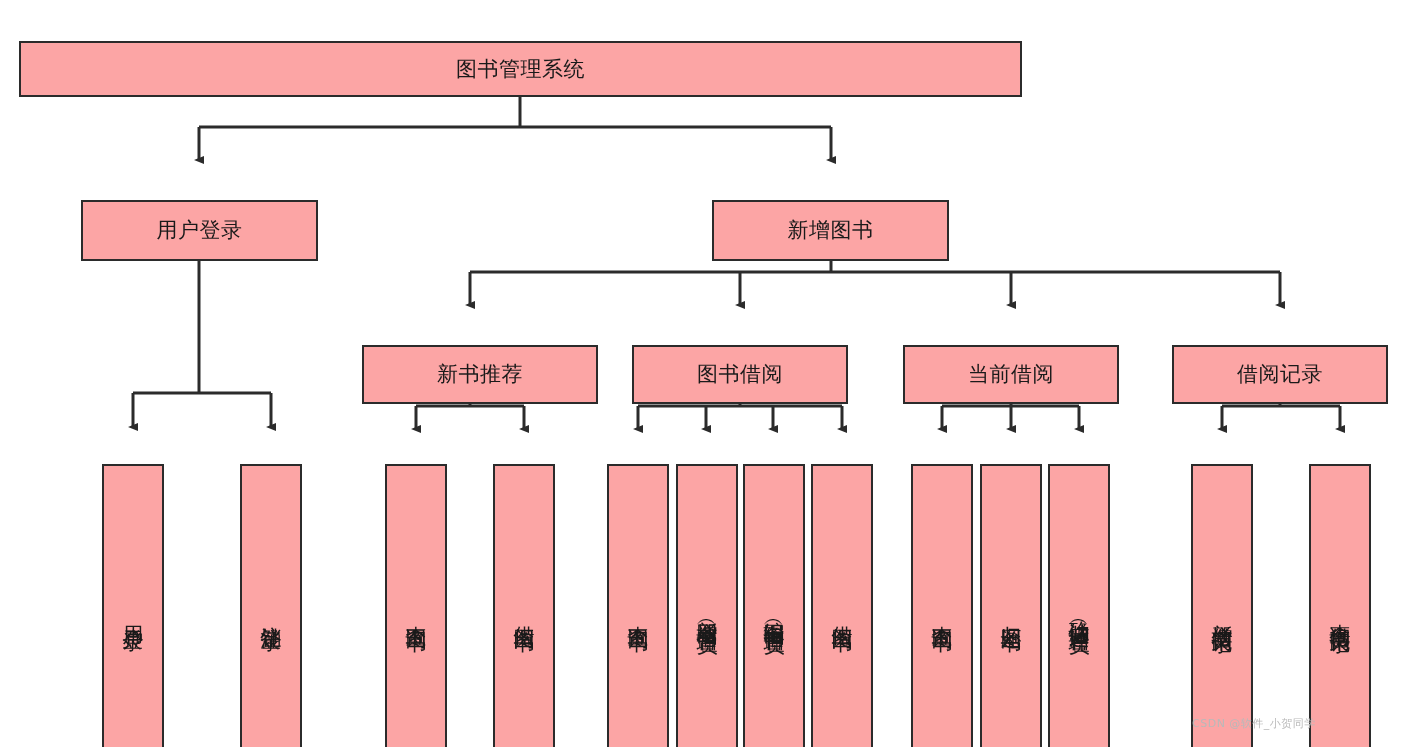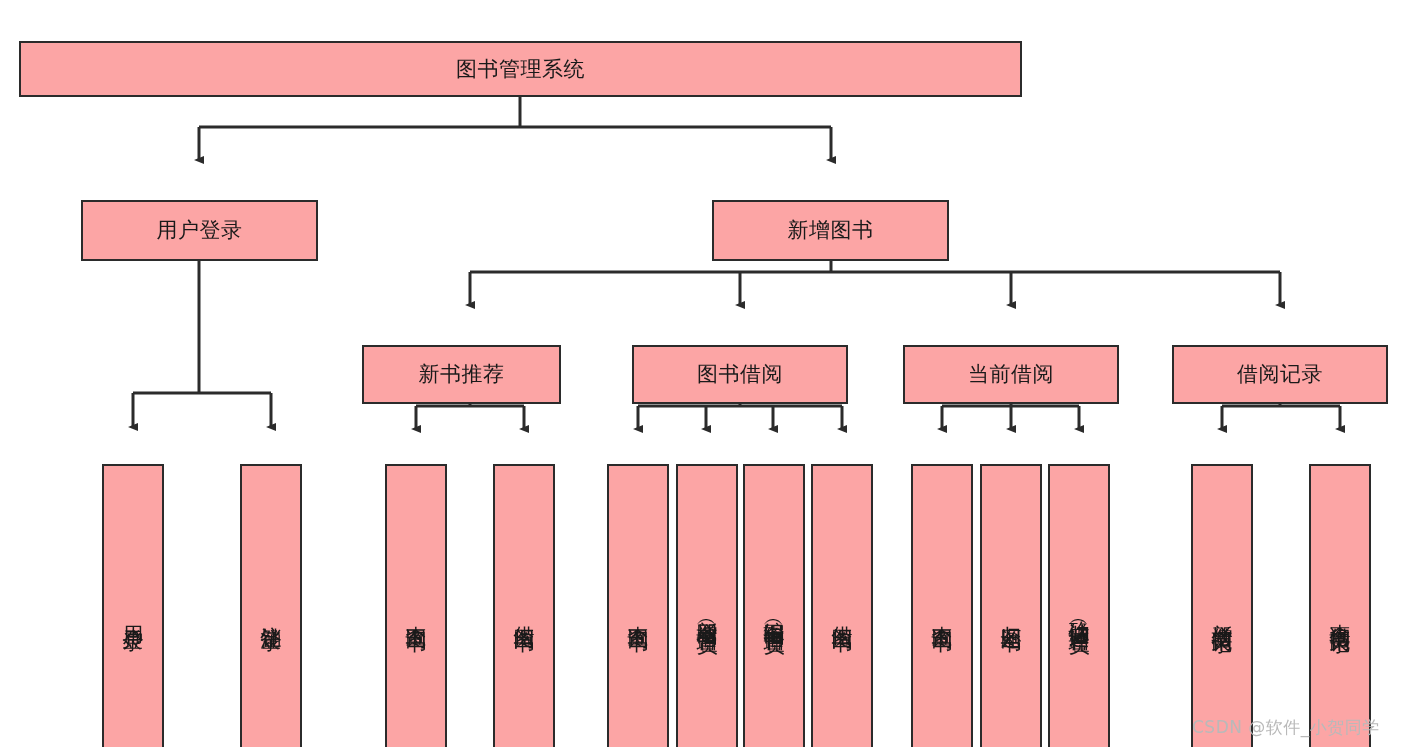--- a/index.html
+++ b/index.html
@@ -53,21 +53,21 @@
     writing-mode: vertical-rl;
     text-orientation: upright;
     font-size: 21px;
     line-height: 1.15;
     letter-spacing: 2px;
     white-space: normal;
     max-height: 100%;
   }
   .watermark {
     position: absolute;
-    font-size: 17px;
+    font-size: 11px;
     color: #b9b9b9;
     letter-spacing: 0.5px;
     white-space: nowrap;
     user-select: none;
   }
 </style>
 </head>
 <body>
 
 <div id="canvas">
@@ -126,21 +126,21 @@
     <span class="lbl">图书管理系统</span>
   </div>
 
   <div class="node horiz" style="left:81px; top:172px; width:237px; height:61px;">
     <span class="lbl">用户登录</span>
   </div>
   <div class="node horiz" style="left:712px; top:172px; width:237px; height:61px;">
     <span class="lbl">新增图书</span>
   </div>
 
-  <div class="node horiz" style="left:362px; top:317px; width:199px; height:59px;">
+  <div class="node horiz" style="left:362px; top:317px; width:236px; height:59px;">
     <span class="lbl">新书推荐</span>
   </div>
   <div class="node horiz" style="left:903px; top:317px; width:216px; height:59px;">
     <span class="lbl">当前借阅</span>
   </div>
   <div class="node horiz" style="left:632px; top:317px; width:216px; height:59px;">
     <span class="lbl">图书借阅</span>
   </div>
   <div class="node horiz" style="left:1172px; top:317px; width:216px; height:59px;align-items:center;">
     <span class="lbl">借阅记录</span>

